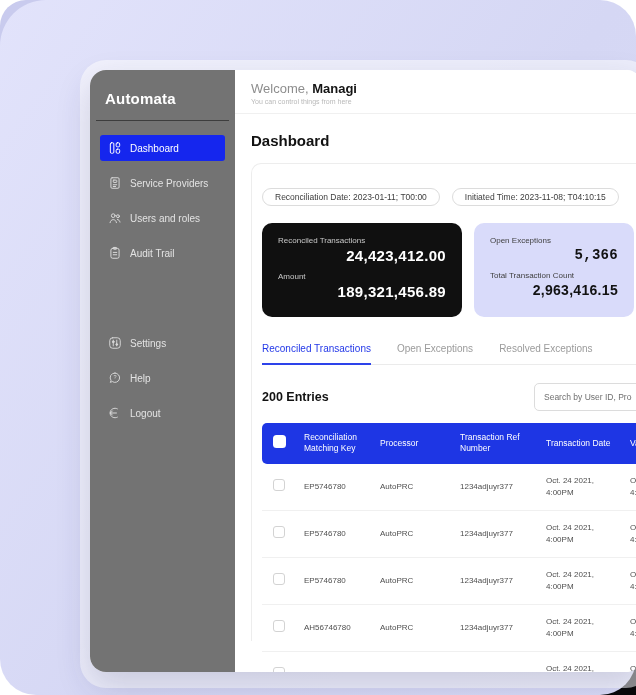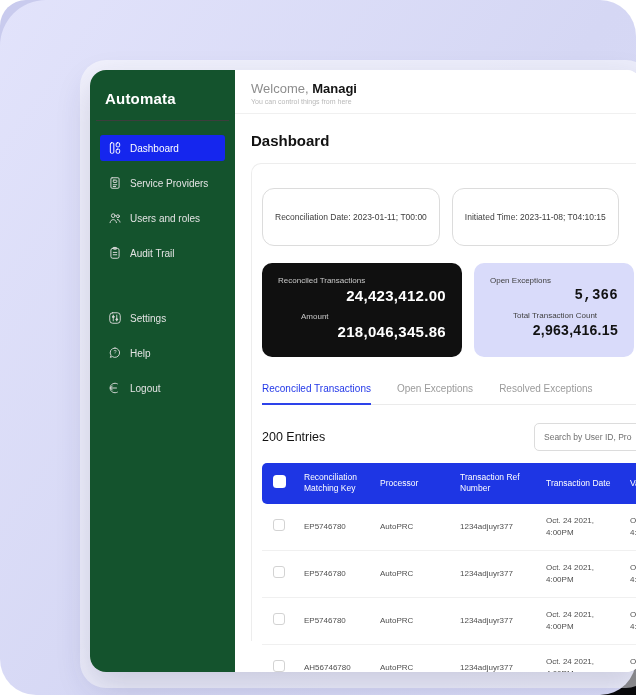--- a/index.html
+++ b/index.html
@@ -14,63 +14,63 @@
               background:linear-gradient(125deg,#e2e3fb 0%,#d5d7f4 55%,#dadcf8 100%); }
 
   
   .halo { position:absolute; left:80px; top:60px; width:572px; height:628px;
           background:rgba(255,255,255,0.55); border-radius:26px; }
   .window { position:absolute; left:10px; top:10px; width:552px; height:602px;
             border-radius:16px; overflow:hidden; display:flex; background:#ffffff;
             box-shadow:0 14px 34px rgba(40,40,90,.18); }
 
   
-  .sidebar { width:145px; background:#14532d; color:#e8e8e8; padding:20px 10px 0; flex:0 0 145px; }
+  .sidebar { width:145px; background:#737373; color:#e8e8e8; padding:20px 10px 0; flex:0 0 145px; }
   .brand { color:#fff; font-size:15px; font-weight:700; letter-spacing:.2px; padding:0 5px; }
   .side-divider { border:none; border-top:1px solid #3d3d3d; margin:13px -4px 14px; }
   .nav-item { display:flex; align-items:center; gap:8px; padding:6px 8px; border-radius:3px;
               font-size:10px; color:#e3e3e3; margin-bottom:9px; cursor:pointer; }
   .nav-item.active { background:#1526ee; color:#fff; }
   .nav-icon { width:14px; height:14px; display:inline-flex; color:#d9d9d9; flex:0 0 14px; }
   .nav-item.active .nav-icon { color:#fff; }
   .nav-icon svg { width:14px; height:14px; }
-  .nav-footer { margin-top:39px; }
+  .nav-footer { margin-top:64px; }
 
   
   .content { flex:1; background:#fff; min-width:0; }
   .topbar { padding:11px 16px 8px; border-bottom:1px solid #f0f0f0; }
   .welcome { font-size:13px; color:#8d8d8d; }
   .welcome b { color:#141414; font-weight:700; }
   .subtitle { font-size:7px; color:#b9b9b9; margin-top:2px; }
   .page-title { font-size:15px; font-weight:700; color:#121212; margin:18px 16px 14px; }
 
   .panel { margin-left:16px; border:1px solid #ededed; border-right:none; border-bottom:none;
            border-radius:10px 0 0 0; padding:24px 0 0 10px; height:478px; }
 
   .chips { display:flex; gap:12px; }
-  .chip { border:1px solid #dcdcdc; border-radius:12px; padding:23px 12px; font-size:8.5px;
+  .chip { border:1px solid #dcdcdc; border-radius:12px; padding:3px 12px; font-size:8.5px;
           color:#3d3d3d; background:#fff; white-space:nowrap; }
 
   .cards { display:flex; gap:12px; margin-top:17px; }
   .card { border-radius:10px; padding:13px 16px; height:94px; }
   .card-dark { width:200px; background:#101010; color:#fff; }
   .card-light { width:160px; background:#d9dbfa; color:#121212; }
   .card .lbl { font-size:8px; color:#c9c9c9; }
   .card-light .lbl { color:#3f3f3f; }
   .card .val { font-size:15px; font-weight:700; letter-spacing:.3px; margin-top:2px;text-align:right; }
-  .card .lbl2 { margin-top:8px;margin-left:23px; }
+  .card .lbl2 { margin-top:8px; }
   .card-light .val1 { font-size:14px;font-family:Liberation Mono, monospace; }
   .card-light .val2 { font-size:14px; }
 
   .tabs { display:flex; gap:26px; margin-top:26px; border-bottom:1px solid #ebebeb; }
   .tab { font-size:10px; color:#9b9b9b; padding-bottom:9px; cursor:pointer; }
   .tab.active { color:#2338e8; border-bottom:2px solid #2d43ea; margin-bottom:-1px; }
 
   .entries-row { display:flex; justify-content:space-between; align-items:center; margin-top:18px; }
-  .entries { font-size:12.5px; font-weight:400; color:#121212; }
+  .entries { font-size:12.5px; font-weight:700; color:#121212; }
   .search-input { width:108px; padding:8px 9px; font-size:8.5px; border:1px solid #dcdcdc;
                   border-radius:5px; color:#555; outline:none; }
   .search-input::placeholder { color:#6f6f6f; }
 
   table { border-collapse:collapse; margin-top:12px; width:444px; table-layout:fixed; }
   col.c-check { width:34px; } col.c-key { width:76px; } col.c-proc { width:80px; }
   col.c-ref { width:86px; } col.c-txn { width:84px; } col.c-val { width:84px; }
   thead th { background:#1e36e4; color:#fff; font-size:8.5px; font-weight:500; text-align:left;
              padding:9px 8px; vertical-align:middle; line-height:1.35; }
   thead th:first-child { border-radius:5px 0 0 5px; text-align:center; }
@@ -192,21 +192,21 @@
           <div class="chips">
             <div class="chip">Reconciliation Date:  2023-01-11; T00:00</div>
             <div class="chip">Initiated Time:  2023-11-08; T04:10:15</div>
           </div>
 
           <div class="cards">
             <div class="card card-dark">
               <div class="lbl">Reconciled Transactions</div>
               <div class="val">24,423,412.00</div>
               <div class="lbl lbl2">Amount</div>
-              <div class="val">218,046,345.86</div>
+              <div class="val">189,321,456.89</div>
             </div>
             <div class="card card-light">
               <div class="lbl">Open Exceptions</div>
               <div class="val val1">5,366</div>
               <div class="lbl lbl2">Total Transaction Count</div>
               <div class="val val2">2,963,416.15</div>
             </div>
           </div>
 
           <div class="tabs">

